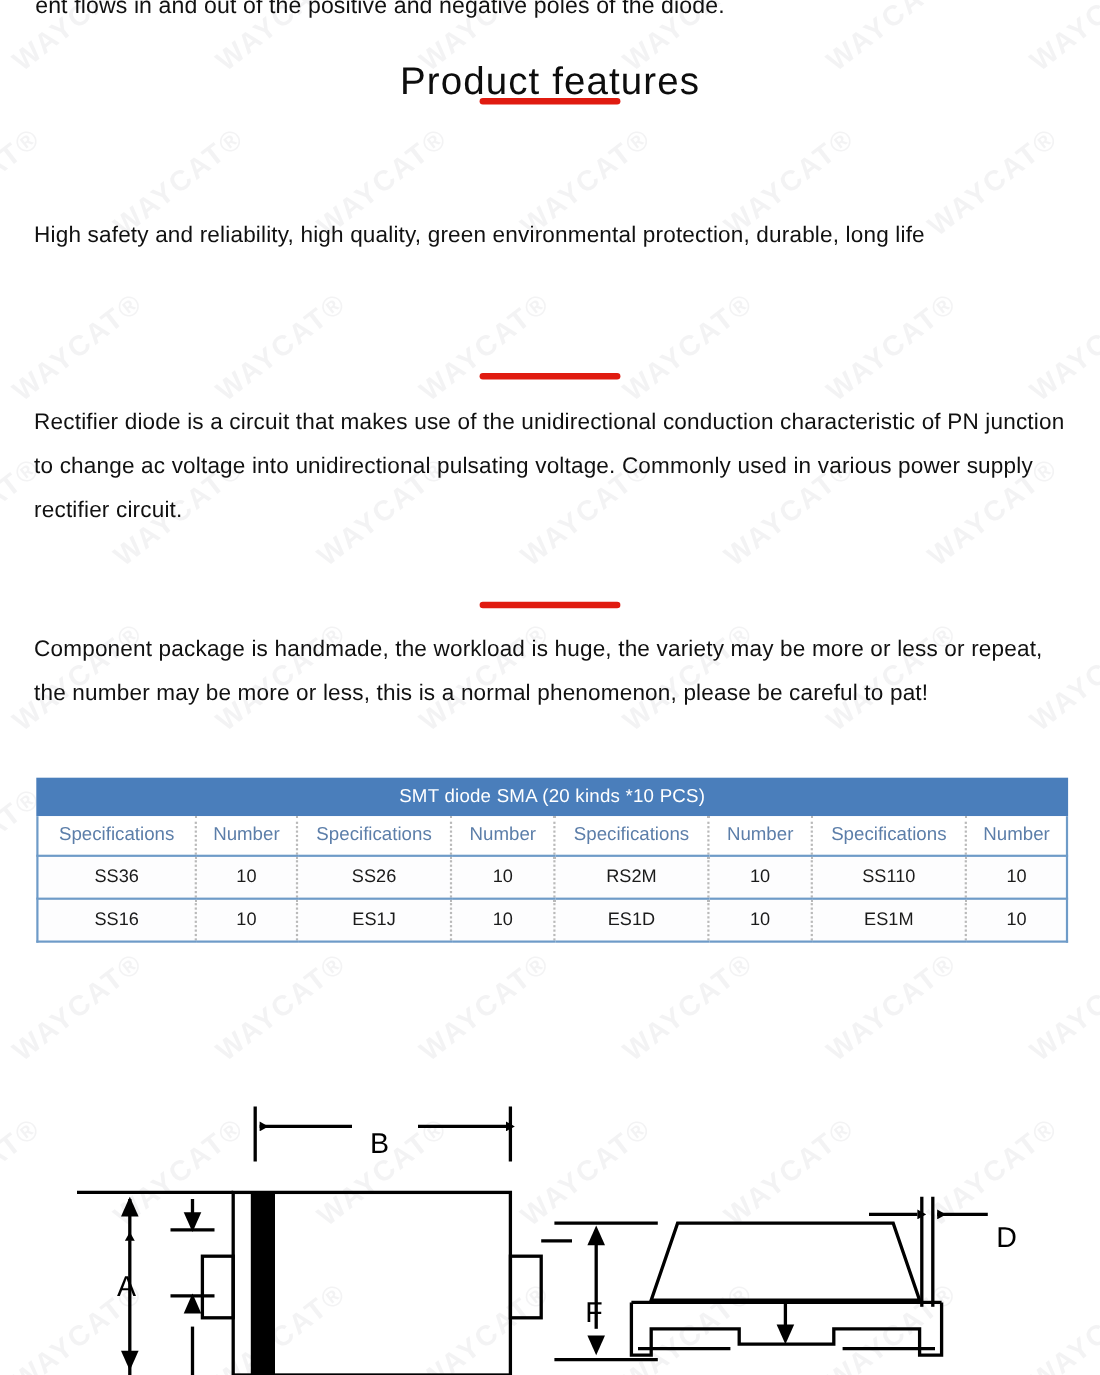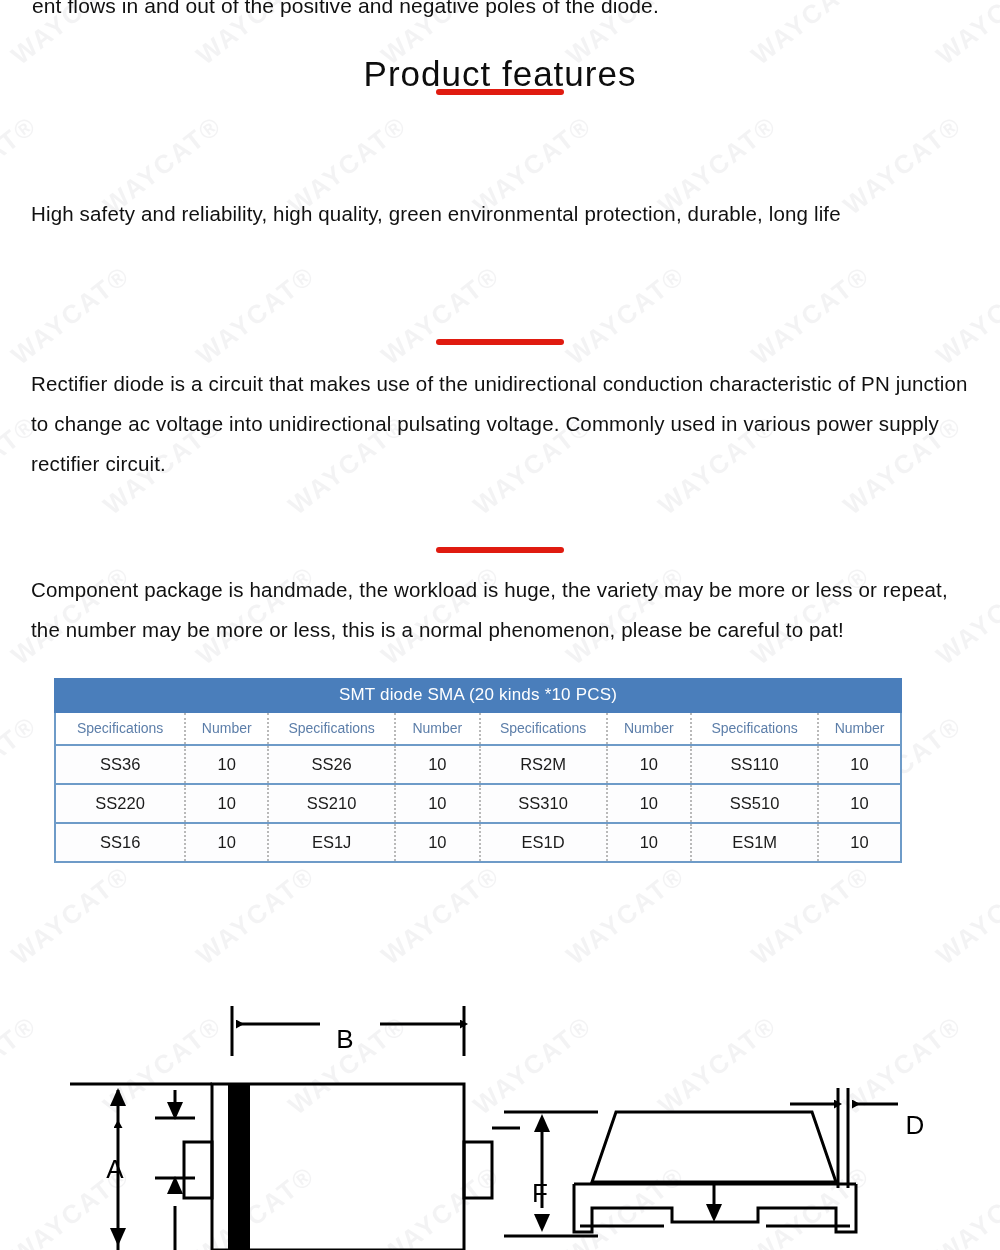--- a/index.html
+++ b/index.html
@@ -81,42 +81,41 @@
     font-size: 20.5px;
     line-height: 40px;
     letter-spacing: .15px;
     color: #111;
   }
 
   
   .table-wrap {
     position: absolute;
     left: 33px;
-    top: 678px;
-    width: 848px;
-    margin-left: 21px;
+    top: 707px;
+    width: 938px;
   }
   table.parts {
     width: 100%;
     border-collapse: collapse;
     table-layout: fixed;
     background: #ffffff;
   }
   table.parts caption {
     caption-side: top;
     background: #4a7ebb;
     color: #ffffff;
     font-size: 17px;
     font-weight: 400;
     letter-spacing: .2px;
     padding: 7px 0 8px 0;
     text-align: center;
   }
   table.parts th {
-    font-size: 14px;
+    font-size: 17px;
     font-weight: 400;
     color: #5c7ea9;
     padding: 7px 0 8px 0;
     text-align: center;
     border-bottom: 2px solid #6e9bc8;
     background: #ffffff;
   }
   table.parts td {
     font-size: 16.5px;
     color: #1b1b1b;
@@ -256,30 +255,20 @@
         <tr>
           <td class="edge-l sep">SS36</td>
           <td class="sep">10</td>
           <td class="sep">SS26</td>
           <td class="sep">10</td>
           <td class="sep">RS2M</td>
           <td class="sep">10</td>
           <td class="sep">SS110</td>
           <td class="hard">10</td>
         </tr>
-        <tr>
-          <td class="edge-l sep">SS220</td>
-          <td class="sep">10</td>
-          <td class="sep">SS210</td>
-          <td class="sep">10</td>
-          <td class="sep">SS310</td>
-          <td class="sep">10</td>
-          <td class="sep">SS510</td>
-          <td class="hard">10</td>
-        </tr>
         <tr class="last">
           <td class="edge-l sep">SS16</td>
           <td class="sep">10</td>
           <td class="sep">ES1J</td>
           <td class="sep">10</td>
           <td class="sep">ES1D</td>
           <td class="sep">10</td>
           <td class="sep">ES1M</td>
           <td class="hard">10</td>
         </tr>

